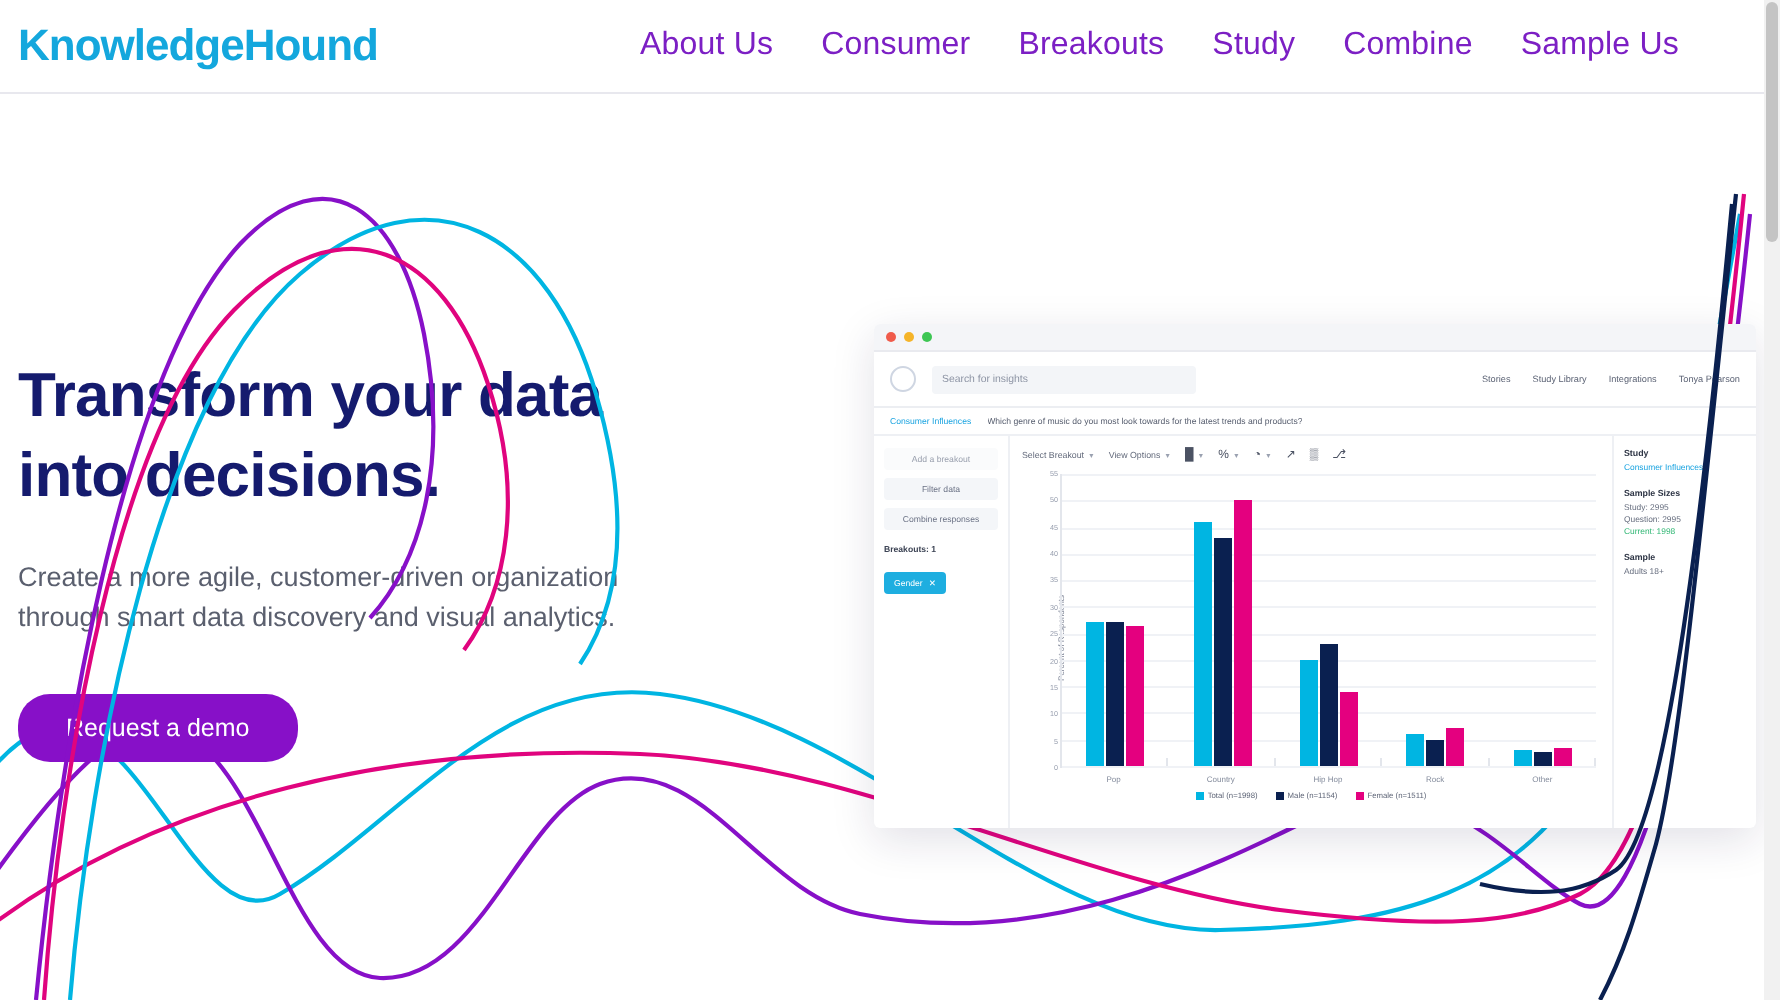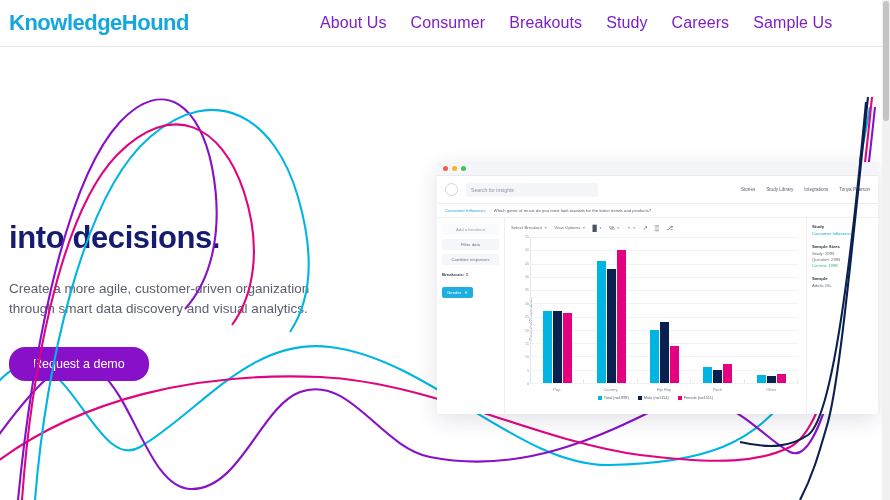--- a/index.html
+++ b/index.html
@@ -239,21 +239,21 @@
 </head>
 <body>
 
 <div class="header">
   <div class="logo">KnowledgeHound</div>
   <nav class="nav">
     <a class="nav-link" href="#">About Us</a>
     <a class="nav-link" href="#">Consumer</a>
     <a class="nav-link" href="#">Breakouts</a>
     <a class="nav-link" href="#">Study</a>
-    <a class="nav-link" href="#">Careers</a>
+    <a class="nav-link" href="#">Combine</a>
     <a class="nav-link" href="#">Sample Us</a>
     <button class="nav-cta">Request a demo</button>
   </nav>
 </div>
 
 <svg class="waves" viewBox="0 0 882 453" preserveAspectRatio="none">
   <path d="M -10 345 C 60 250 90 430 140 400 C 200 365 250 290 330 300 C 430 312 520 420 610 418 C 700 416 760 400 800 330 C 830 278 850 170 870 60" fill="none" stroke="#00b5e2" stroke-width="2.1"></path>
   <path d="M -10 400 C 40 330 70 300 100 325 C 135 355 150 440 190 442 C 240 444 260 360 300 345 C 350 327 380 400 430 410 C 520 428 600 390 660 360 C 720 330 760 390 790 405 C 820 420 850 300 875 60" fill="none" stroke="#8710c8" stroke-width="2.1"></path>
   <path d="M -10 420 C 80 350 200 325 320 330 C 430 335 540 395 640 408 C 720 418 760 415 790 400 C 830 380 852 250 872 50" fill="none" stroke="#e0047e" stroke-width="2.1"></path>
 </svg>
@@ -442,21 +442,21 @@
 <svg class="waves waves-front" viewBox="0 0 882 453" preserveAspectRatio="none">
   <path d="M 18 453 C 30 330 60 140 120 75 C 165 28 200 60 212 120 C 224 182 212 232 185 262" fill="none" stroke="#8710c8" stroke-width="2.1"></path>
   <path d="M -5 453 C 5 330 40 150 110 90 C 175 34 235 70 258 150 C 276 212 270 255 250 285" fill="none" stroke="#00b5e2" stroke-width="2.1" transform="translate(40,0)"></path>
   <path d="M 0 453 C 8 340 35 170 95 108 C 150 52 200 78 222 145 C 240 200 232 248 210 278" fill="none" stroke="#e0047e" stroke-width="2.1" transform="translate(22,0)"></path>
   <path d="M 800 453 C 812 430 818 410 828 375 C 840 330 852 200 868 50" fill="none" stroke="#0a2050" stroke-width="2.1"></path>
   <path d="M 740 395 C 770 402 790 400 808 388 C 828 374 846 270 866 55" fill="none" stroke="#0a2050" stroke-width="2.1"></path>
 </svg>
 
 <div class="hero">
   <h1 class="hero-title">
-    <br>
+    <span>Transform your data</span><br>
     <span>into decisions.</span>
   </h1>
   <p class="hero-sub">
     <span>Create a more agile, customer-driven organization</span><br>
     <span>through smart data discovery and visual analytics.</span>
   </p>
   <button class="hero-cta">Request a demo</button>
 </div>
 
 <div class="scrollbar">

